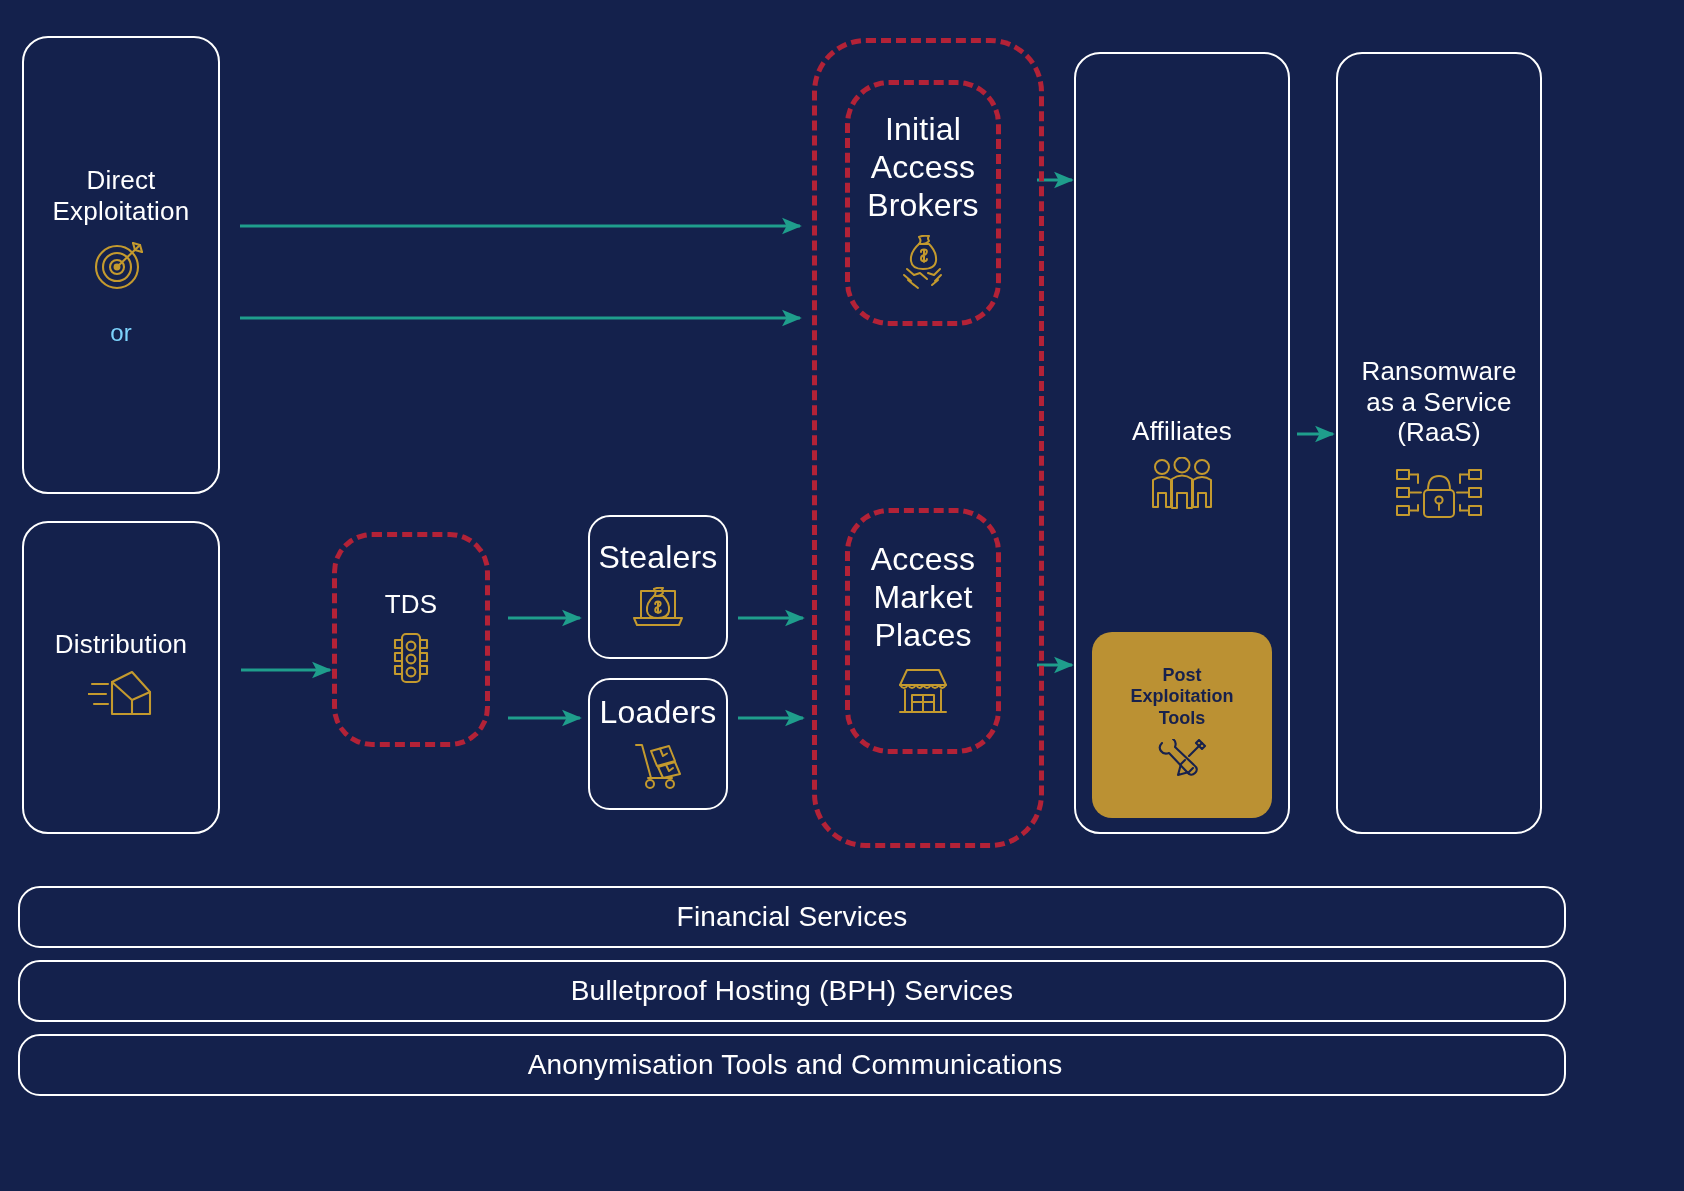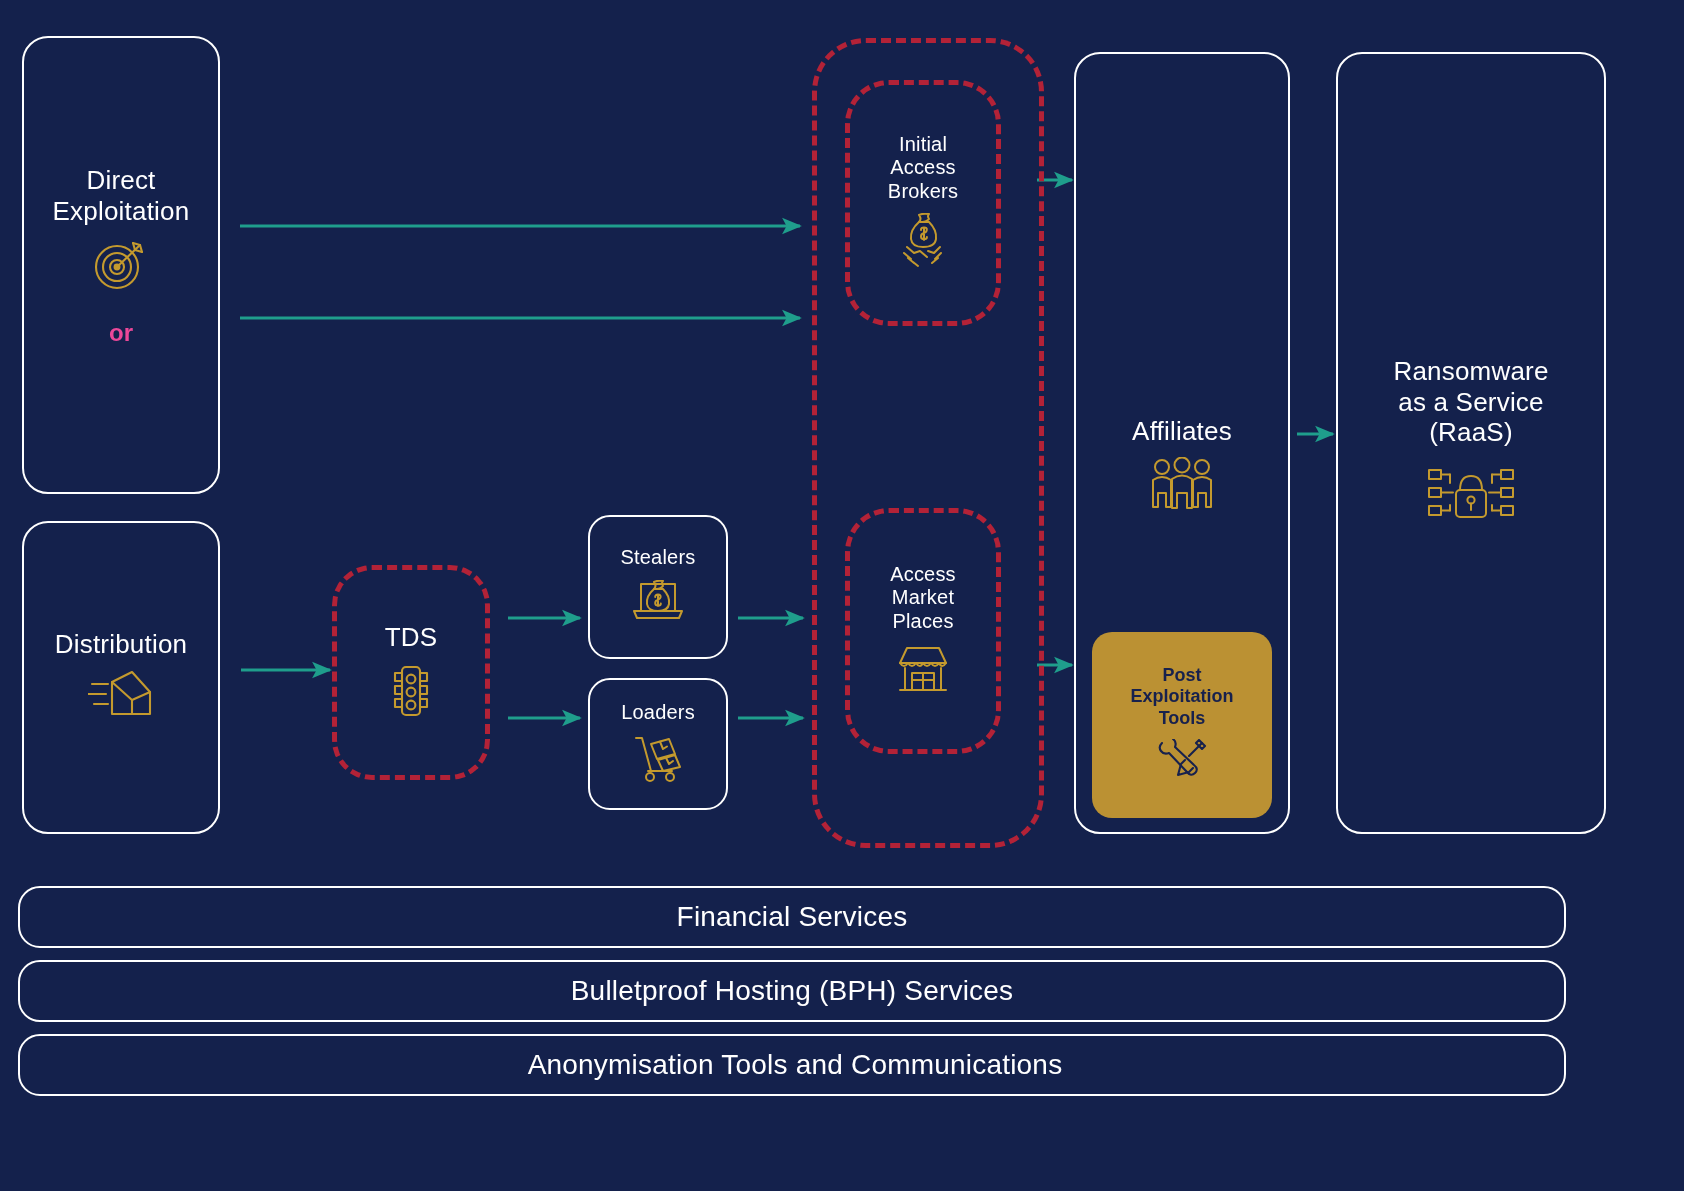--- a/index.html
+++ b/index.html
@@ -45,42 +45,42 @@
     letter-spacing: 0.2px;
     line-height: 1.18;
   }
   .label-dark {
     color: #17214d;
     font-weight: bold;
     line-height: 1.18;
   }
   .t-28 { font-size: 28px; }
   .t-26 { font-size: 26px; }
-  .t-24 { font-size: 20px; }
+  .t-24 { font-size: 32px; }
   .t-22 { font-size: 18px; }
   .icon {
     display: block;
     margin-top: 10px;
   }
   .conn {
     position: absolute;
     pointer-events: none;
   }
   .bar {
     position: absolute;
     box-sizing: border-box;
     border: 2px solid #ffffff;
     border-radius: 22px;
     display: flex;
     align-items: center;
     justify-content: center;
   }
   .or-text {
-    color: #ec4899;
-    font-weight: bold;
+    color: #7dd3fc;
+    font-weight: normal;
     font-size: 24px;
     margin: 22px 0 18px 0;
   }
   .stack-block {
     display: flex;
     flex-direction: column;
     align-items: center;
   }
 </style>
 </head>
@@ -148,21 +148,21 @@
           <path d="M24 12 L44 30 L62 22"></path>
           <path d="M44 30 L44 44"></path>
           <path d="M4 14 L20 14"></path>
           <path d="M0 24 L18 24"></path>
           <path d="M6 34 L20 34"></path>
         </g>
       </svg>
     </span>
   </div>
 
-  <div class="node dashed-box" style="left:332px; top:565px; width:158px; height:215px; border-radius:40px;">
+  <div class="node dashed-box" style="left:332px; top:532px; width:158px; height:215px; border-radius:40px;">
     <div class="label t-26">TDS</div>
     <span class="icon">
       <svg width="44" height="56" viewBox="0 0 44 56">
         <g fill="none" stroke="#c49a2e" stroke-width="2.1" stroke-linecap="round" stroke-linejoin="round">
           <rect x="13" y="4" width="18" height="48" rx="4"></rect>
           <circle cx="22" cy="16" r="4.4"></circle>
           <circle cx="22" cy="29" r="4.4"></circle>
           <circle cx="22" cy="42" r="4.4"></circle>
           <path d="M13 10 L6 10 L6 18 L13 18"></path>
           <path d="M13 23 L6 23 L6 31 L13 31"></path>
@@ -273,21 +273,21 @@
       <svg width="52" height="42" viewBox="0 0 52 42">
         <g fill="none" stroke="#17214d" stroke-width="2.1" stroke-linecap="round" stroke-linejoin="round">
           <path d="M6 4 Q2 8 5 12 Q8 16 13 14 L31 33 Q35 38 39 34 Q43 30 38 26 L19 8 Q21 3 17 0"></path>
           <path d="M46 4 L33 17 M29 21 L25 25 L22 36 L33 33 L37 29"></path>
           <path d="M43 1 L49 7 L46 10 L40 4 Z"></path>
         </g>
       </svg>
     </span>
   </div>
 
-  <div class="node solid-box" style="left:1336px; top:52px; width:270px; height:782px; border-radius:26px;">
+  <div class="node solid-box" style="left:1336px; top:52px; width:206px; height:782px; border-radius:26px;">
     <div class="label t-26" style="white-space:pre-line;">Ransomware
 as a Service
 (RaaS)</div>
     <span class="icon">
       <svg width="92" height="68" viewBox="0 0 92 68">
         <g fill="none" stroke="#c49a2e" stroke-width="2" stroke-linecap="round" stroke-linejoin="round">
           <path d="M35 32 Q35 18 46 18 Q57 18 57 32"></path>
           <rect x="31" y="32" width="30" height="27" rx="4"></rect>
           <circle cx="46" cy="42" r="3.6"></circle>
           <path d="M46 45.6 L46 52"></path>

